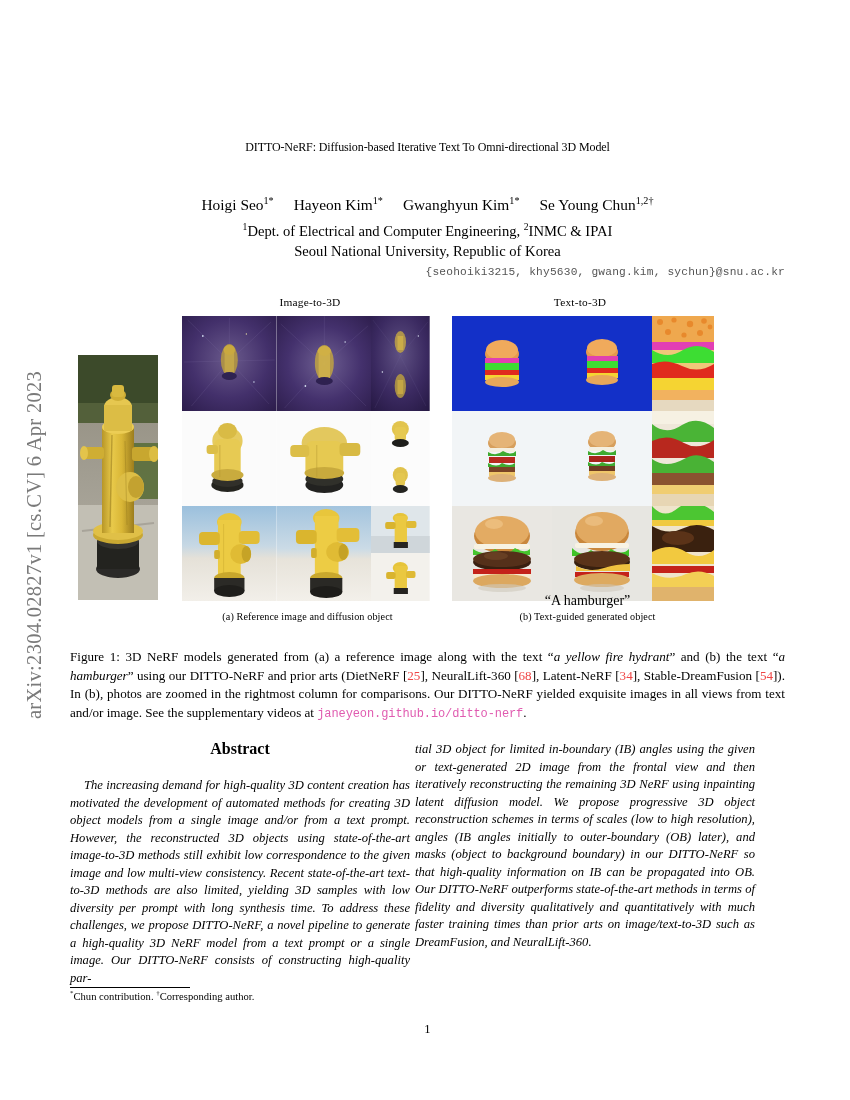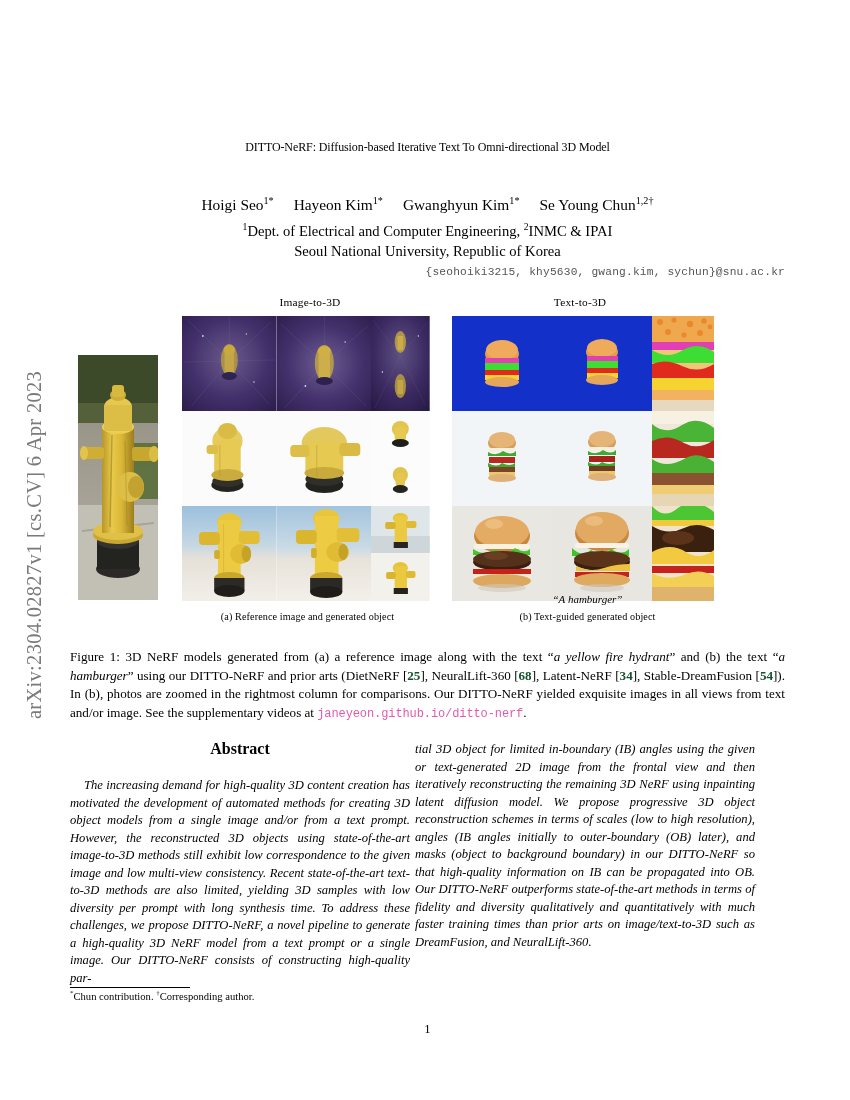--- a/index.html
+++ b/index.html
@@ -151,36 +151,35 @@
     font-size: 10.2px;
     text-align: center;
     letter-spacing: 0.1px;
   }
   #cap-a { left: 100px; top: 315px; width: 275px; }
   #cap-b { left: 380px; top: 315px; width: 275px; }
   #prompt-b {
     position: absolute;
     left: 380px; top: 297px; width: 275px;
     text-align: center;
-    font-size: 11px;
-    font-style: italic;
+    font-size: 14px;
   }
 
   
   #figcaption {
     position: absolute;
     left: 0;
     top: 648px;
     width: 715px;
     font-size: 13.1px;
     line-height: 18.6px;
     text-align: justify;
     text-justify: inter-word;
   }
-  .cite { color: #14532d; font-weight: bold; }
+  .cite { color: #ef4444; }
   .urlmono {
     font-family: Liberation Mono, monospace;
     font-size: 12px;
     color: #e05bb0;
     letter-spacing: -0.1px;
   }
 
   
   #abs-heading {
     position: absolute;
@@ -632,21 +631,21 @@
           <ellipse cx="26" cy="32" rx="16" ry="7" fill="#5b3318"></ellipse>
           <path d="M0 46 q18 -10 34 0 q14 9 28 -2 v14 h-62 z" fill="#f2c93f"></path>
           <rect y="60" width="62" height="7" fill="#c4221a"></rect>
           <path d="M0 67 q16 9 34 1 q14 -6 28 2 v12 h-62 z" fill="#f3cf55"></path>
           <rect y="81" width="62" height="14" fill="#e0b36c"></rect>
         </svg>
       </div>
     </div>
 
     <div id="prompt-b">“A hamburger”</div>
-    <div class="cap" id="cap-a">(a) Reference image and generated object</div>
+    <div class="cap" id="cap-a">(a) Reference image and diffusion object</div>
     <div class="cap" id="cap-b">(b) Text-guided generated object</div>
   </div>
 
   <div id="figcaption"><span>Figure 1:</span><span> 3D NeRF models generated from (a) a reference image along with the text “</span><i>a yellow fire hydrant</i><span>” and (b) the text “</span><i>a hamburger</i><span>” using our DITTO-NeRF and prior arts (DietNeRF [</span><span class="cite">25</span><span>], NeuralLift-360 [</span><span class="cite">68</span><span>], Latent-NeRF [</span><span class="cite">34</span><span>], Stable-DreamFusion [</span><span class="cite">54</span><span>]). In (b), photos are zoomed in the rightmost column for comparisons. Our DITTO-NeRF yielded exquisite images in all views from text and/or image. See the supplementary videos at </span><span class="urlmono">janeyeon.github.io/ditto-nerf</span><span>.</span></div>
 
   <div id="abs-heading">Abstract</div>
 
   <div class="abscol" id="abs-col-left">
     <p>The increasing demand for high-quality 3D content creation has motivated the development of automated methods for creating 3D object models from a single image and/or from a text prompt. However, the reconstructed 3D objects using state-of-the-art image-to-3D methods still exhibit low correspondence to the given image and low multi-view consistency. Recent state-of-the-art text-to-3D methods are also limited, yielding 3D samples with low diversity per prompt with long synthesis time. To address these challenges, we propose DITTO-NeRF, a novel pipeline to generate a high-quality 3D NeRF model from a text prompt or a single image. Our DITTO-NeRF consists of constructing high-quality par-</p>
   </div>

